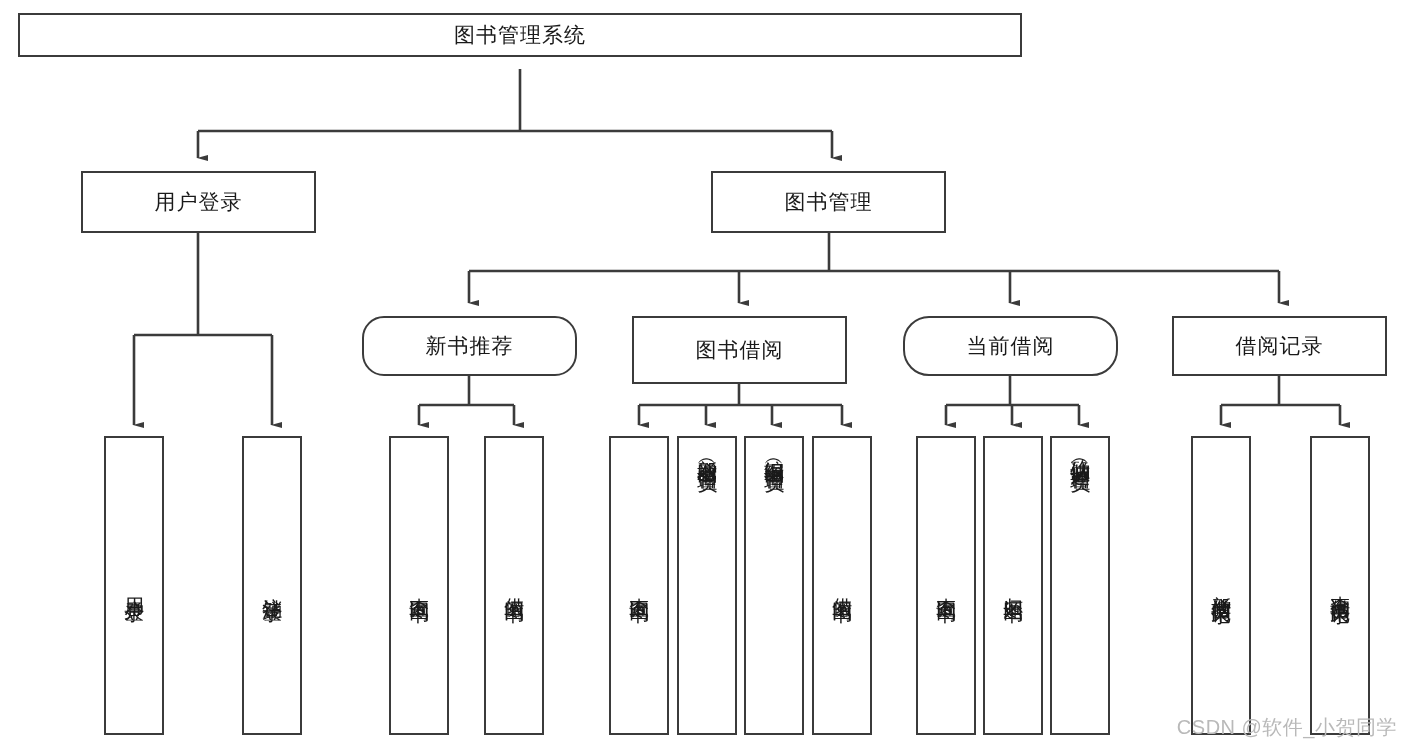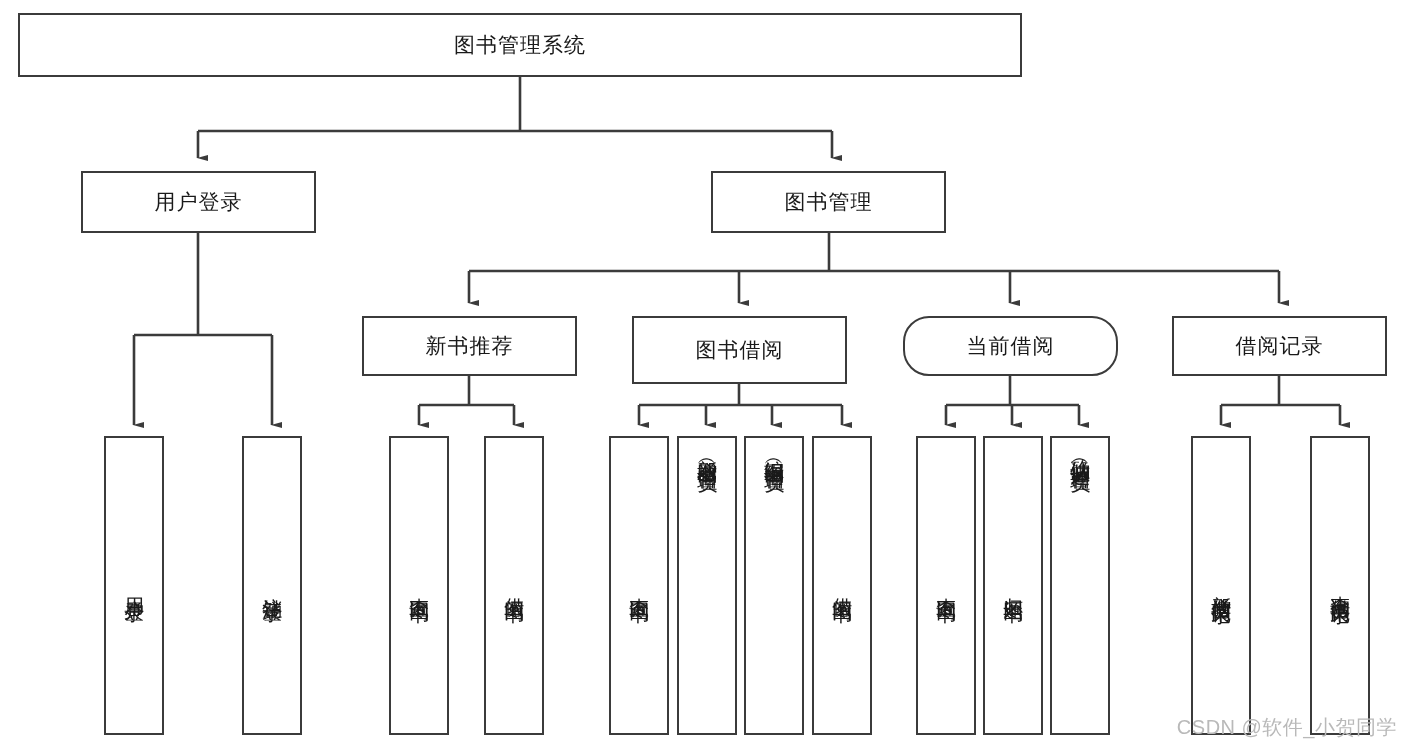--- a/index.html
+++ b/index.html
@@ -113,32 +113,32 @@
       <path d="M 1012 405 L 1012 425" marker-end="url(#arrow)"></path>
       <path d="M 1079 405 L 1079 425" marker-end="url(#arrow)"></path>
 
       <path d="M 1279 376 L 1279 405"></path>
       <path d="M 1221 405 L 1340 405"></path>
       <path d="M 1221 405 L 1221 425" marker-end="url(#arrow)"></path>
       <path d="M 1340 405 L 1340 425" marker-end="url(#arrow)"></path>
     </g>
   </svg>
 
-  <div class="node h" style="left:18px; top:13px; width:1004px; height:64px;">
+  <div class="node h" style="left:18px; top:13px; width:1004px; height:44px;">
     <span>图书管理系统</span>
   </div>
 
   <div class="node h" style="left:81px; top:171px; width:235px; height:62px;">
     <span>用户登录</span>
   </div>
   <div class="node h" style="left:711px; top:171px; width:235px; height:62px;">
     <span>图书管理</span>
   </div>
 
-  <div class="node h" style="left:362px; top:316px; width:215px; height:60px;">
+  <div class="node h" style="left:362px; top:316px; width:215px; height:60px;border-radius:22px;">
     <span>新书推荐</span>
   </div>
   <div class="node h" style="left:632px; top:316px; width:215px; height:68px;">
     <span>图书借阅</span>
   </div>
   <div class="node h" style="left:903px; top:316px; width:215px; height:60px;border-radius:26px;">
     <span>当前借阅</span>
   </div>
   <div class="node h" style="left:1172px; top:316px; width:215px; height:60px;">
     <span>借阅记录</span>

